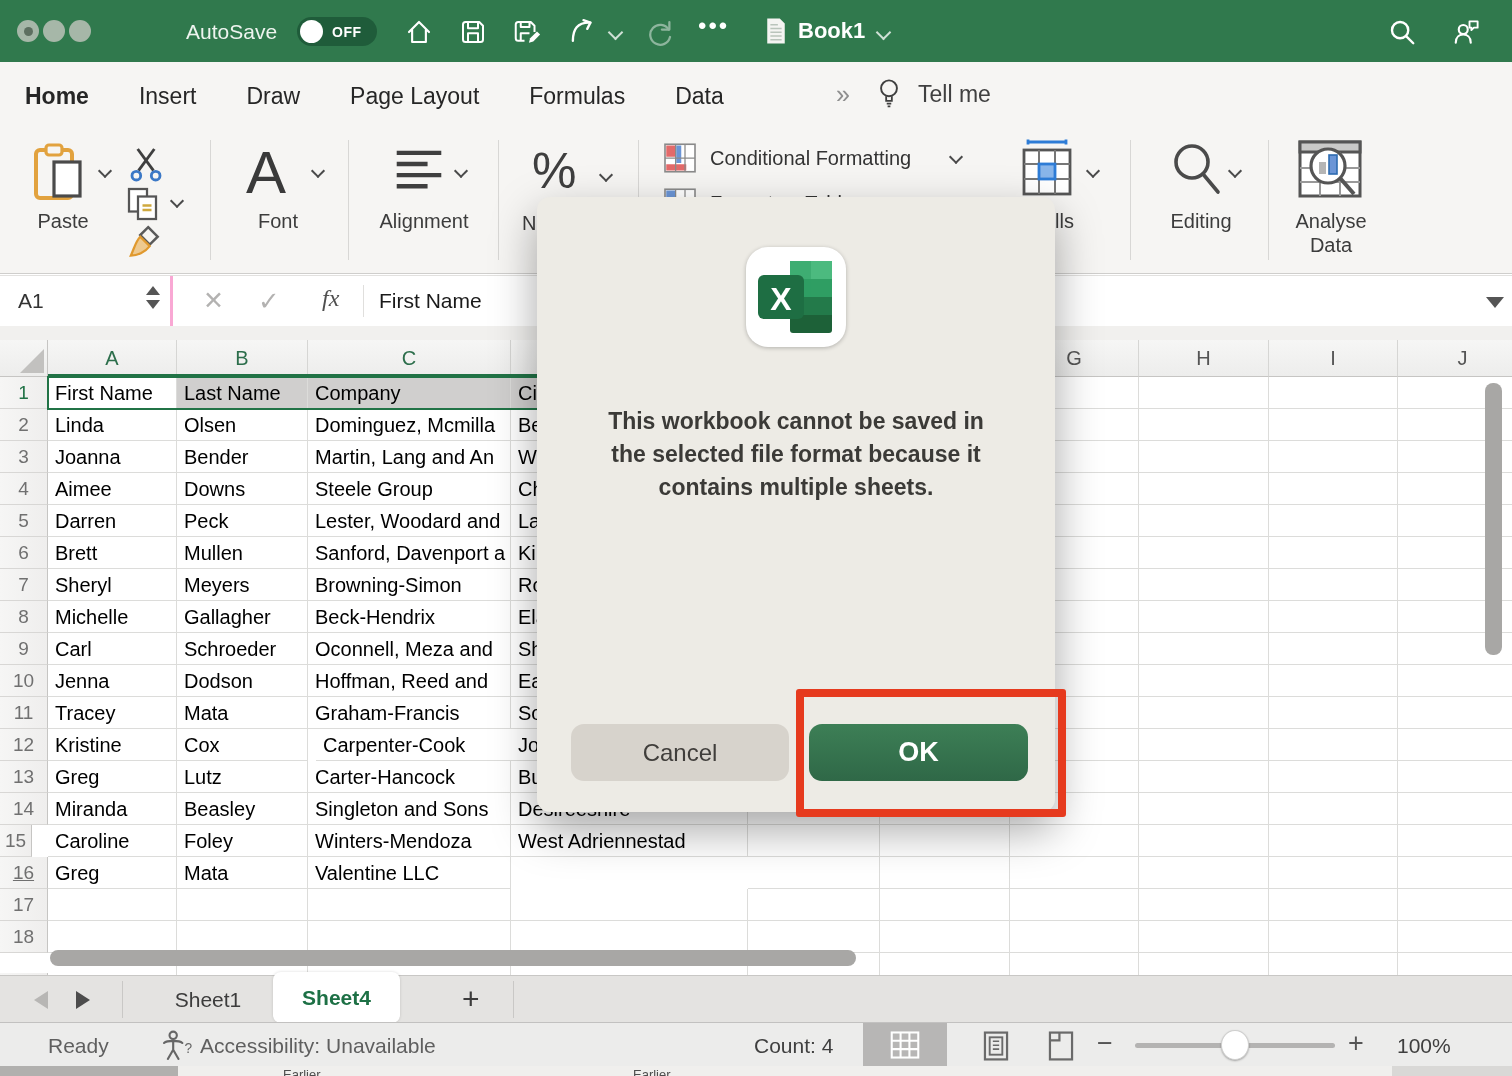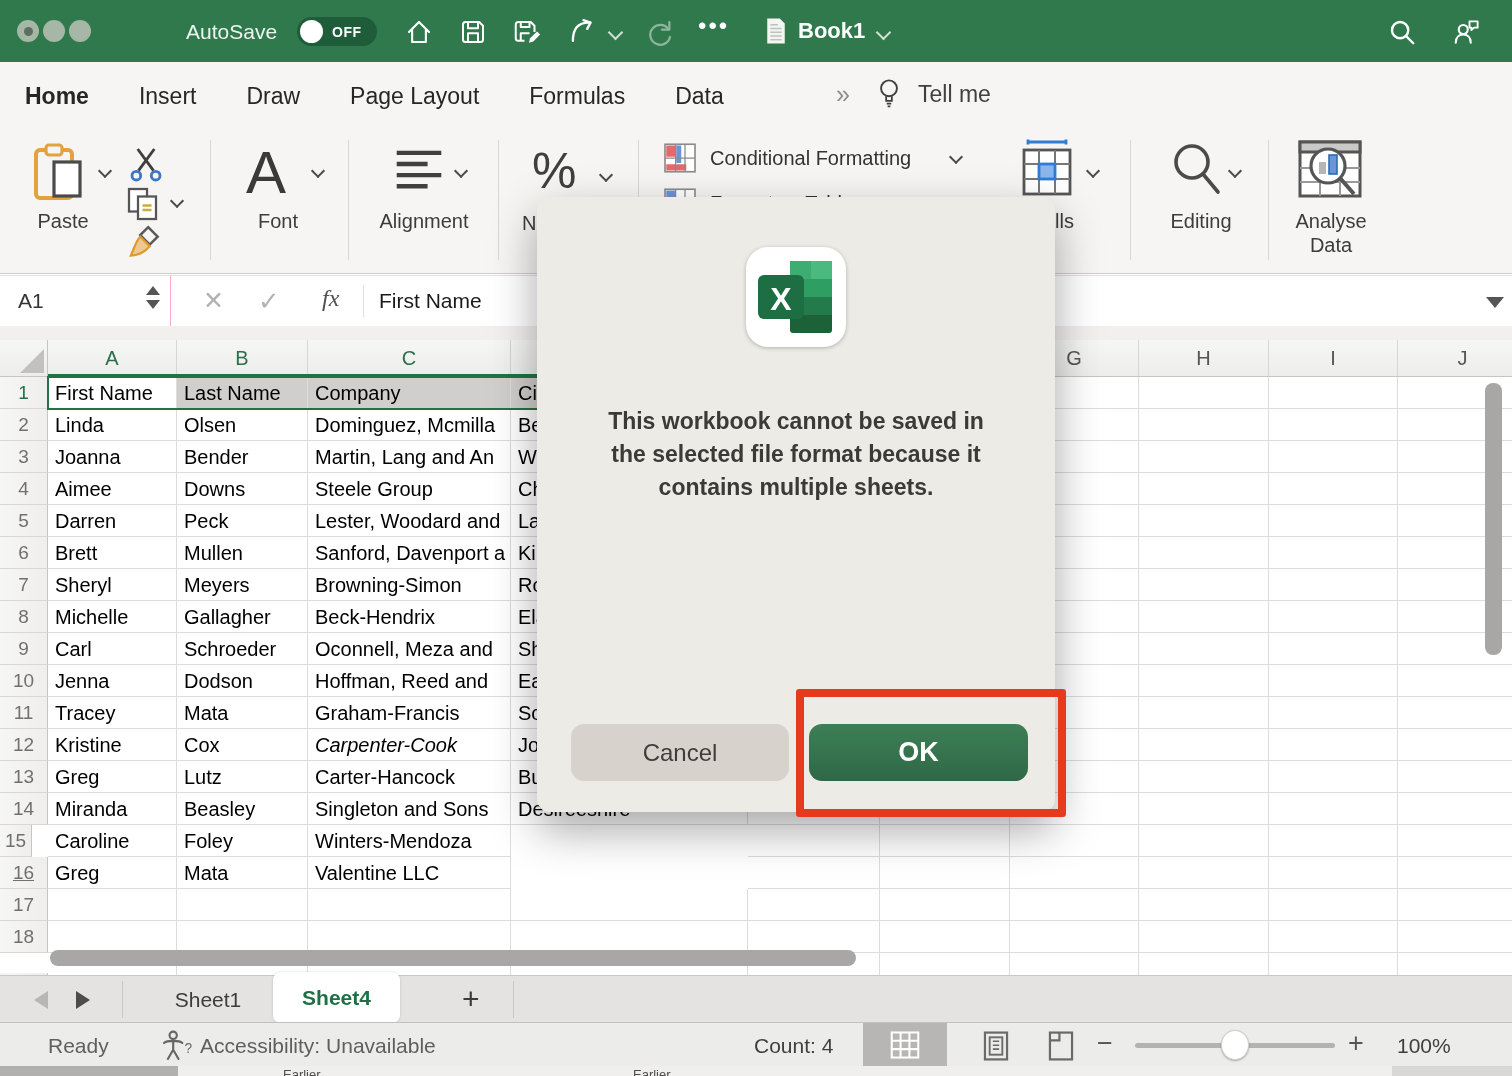--- a/index.html
+++ b/index.html
@@ -33,21 +33,21 @@
   .pill-btn span{color:#1f6b43;font-size:21px;font-weight:600;}
 
   
   .ribbon{left:0;top:130px;width:1512px;height:143px;background:#f6f5f3;border-bottom:1px solid #cfcecc;}
   .rb-label{font-size:20px;color:#3c3c3c;text-align:center;}
   .rb-div{width:1px;background:#d8d7d5;top:10px;height:120px;}
   .chev{width:8px;height:8px;border-right:2px solid #4a4a4a;border-bottom:2px solid #4a4a4a;transform:rotate(45deg);}
 
   
   .fbar{left:0;top:275px;width:1512px;height:50px;background:#fff;border-bottom:1px solid #d5d4d2;border-top:1px solid #e2e1df;}
-  .namebox{left:0;top:0;width:170px;height:50px;border-right:1px solid #f9a8d4;}
+  .namebox{left:0;top:0;width:170px;height:50px;border-right:3px solid #f9a8d4;}
   .namebox-text{left:18px;top:13px;font-size:21px;color:#333;}
   .stepper{left:146px;top:10px;}
   .tri-up{width:0;height:0;border-left:7px solid transparent;border-right:7px solid transparent;border-bottom:9px solid #555;}
   .tri-dn{width:0;height:0;border-left:7px solid transparent;border-right:7px solid transparent;border-top:9px solid #555;margin-top:5px;}
   .fb-x{left:203px;top:10px;font-size:25px;color:#b3b2b1;}
   .fb-check{left:258px;top:10px;font-size:26px;color:#b3b2b1;}
   .fb-fx{left:322px;top:9px;font-size:24px;font-style:italic;font-family:"Liberation Serif",serif;color:#4f4f4f;}
   .fb-sep{left:363px;top:9px;width:1px;height:32px;background:#e0dfdd;}
   .fb-value{left:379px;top:13px;font-size:21px;color:#1a1a1a;}
   .fb-ddown{left:1486px;top:21px;width:0;height:0;border-left:9px solid transparent;border-right:9px solid transparent;border-top:11px solid #555;}
@@ -488,21 +488,21 @@
       <div class="abs cell" style="left: 511px; top: 357px; width: 237px; height: 32px;">So</div>
       <div class="abs cell" style="left: 748px; top: 357px; width: 132px; height: 32px;"></div>
       <div class="abs cell" style="left: 880px; top: 357px; width: 130px; height: 32px;"></div>
       <div class="abs cell" style="left: 1010px; top: 357px; width: 129px; height: 32px;"></div>
       <div class="abs cell" style="left: 1139px; top: 357px; width: 130px; height: 32px;"></div>
       <div class="abs cell" style="left: 1269px; top: 357px; width: 129px; height: 32px;"></div>
       <div class="abs cell" style="left: 1398px; top: 357px; width: 130px; height: 32px;"></div>
       <div class="abs rowhead" style="left: 0px; top: 389px; width: 48px; height: 32px;">12</div>
       <div class="abs cell" style="left: 48px; top: 389px; width: 129px; height: 32px;">Kristine</div>
       <div class="abs cell" style="left: 177px; top: 389px; width: 131px; height: 32px;">Cox</div>
-      <div class="abs cell" style="left: 308px; top: 389px; width: 203px; height: 32px; font-style: italic;">Carpenter-Cook</div>
+      <div class="abs cell" style="left: 316px; top: 389px; width: 203px; height: 32px;">Carpenter-Cook</div>
       <div class="abs cell" style="left: 511px; top: 389px; width: 237px; height: 32px;">Jo</div>
       <div class="abs cell" style="left: 748px; top: 389px; width: 132px; height: 32px;"></div>
       <div class="abs cell" style="left: 880px; top: 389px; width: 130px; height: 32px;"></div>
       <div class="abs cell" style="left: 1010px; top: 389px; width: 129px; height: 32px;"></div>
       <div class="abs cell" style="left: 1139px; top: 389px; width: 130px; height: 32px;"></div>
       <div class="abs cell" style="left: 1269px; top: 389px; width: 129px; height: 32px;"></div>
       <div class="abs cell" style="left: 1398px; top: 389px; width: 130px; height: 32px;"></div>
       <div class="abs rowhead" style="left: 0px; top: 421px; width: 48px; height: 32px;">13</div>
       <div class="abs cell" style="left: 48px; top: 421px; width: 129px; height: 32px;">Greg</div>
       <div class="abs cell" style="left: 177px; top: 421px; width: 131px; height: 32px;">Lutz</div>
@@ -522,20 +522,21 @@
       <div class="abs cell" style="left: 748px; top: 453px; width: 132px; height: 32px;"></div>
       <div class="abs cell" style="left: 880px; top: 453px; width: 130px; height: 32px;"></div>
       <div class="abs cell" style="left: 1010px; top: 453px; width: 129px; height: 32px;"></div>
       <div class="abs cell" style="left: 1139px; top: 453px; width: 130px; height: 32px;"></div>
       <div class="abs cell" style="left: 1269px; top: 453px; width: 129px; height: 32px;"></div>
       <div class="abs cell" style="left: 1398px; top: 453px; width: 130px; height: 32px;"></div>
       <div class="abs rowhead" style="left: 0px; top: 485px; width: 32px; height: 32px;">15</div>
       <div class="abs cell" style="left: 48px; top: 485px; width: 129px; height: 32px;">Caroline</div>
       <div class="abs cell" style="left: 177px; top: 485px; width: 131px; height: 32px;">Foley</div>
       <div class="abs cell" style="left: 308px; top: 485px; width: 203px; height: 32px;">Winters-Mendoza</div>
+      <div class="abs cell" style="left: 511px; top: 485px; width: 237px; height: 32px;">West Adriennestad</div>
       <div class="abs cell" style="left: 748px; top: 485px; width: 132px; height: 32px;"></div>
       <div class="abs cell" style="left: 880px; top: 485px; width: 130px; height: 32px;"></div>
       <div class="abs cell" style="left: 1010px; top: 485px; width: 129px; height: 32px;"></div>
       <div class="abs cell" style="left: 1139px; top: 485px; width: 130px; height: 32px;"></div>
       <div class="abs cell" style="left: 1269px; top: 485px; width: 129px; height: 32px;"></div>
       <div class="abs cell" style="left: 1398px; top: 485px; width: 130px; height: 32px;"></div>
       <div class="abs rowhead" style="left: 0px; top: 517px; width: 48px; height: 32px; text-decoration: underline;">16</div>
       <div class="abs cell" style="left: 48px; top: 517px; width: 129px; height: 32px;">Greg</div>
       <div class="abs cell" style="left: 177px; top: 517px; width: 131px; height: 32px;">Mata</div>
       <div class="abs cell" style="left: 308px; top: 517px; width: 203px; height: 32px;">Valentine LLC</div>

